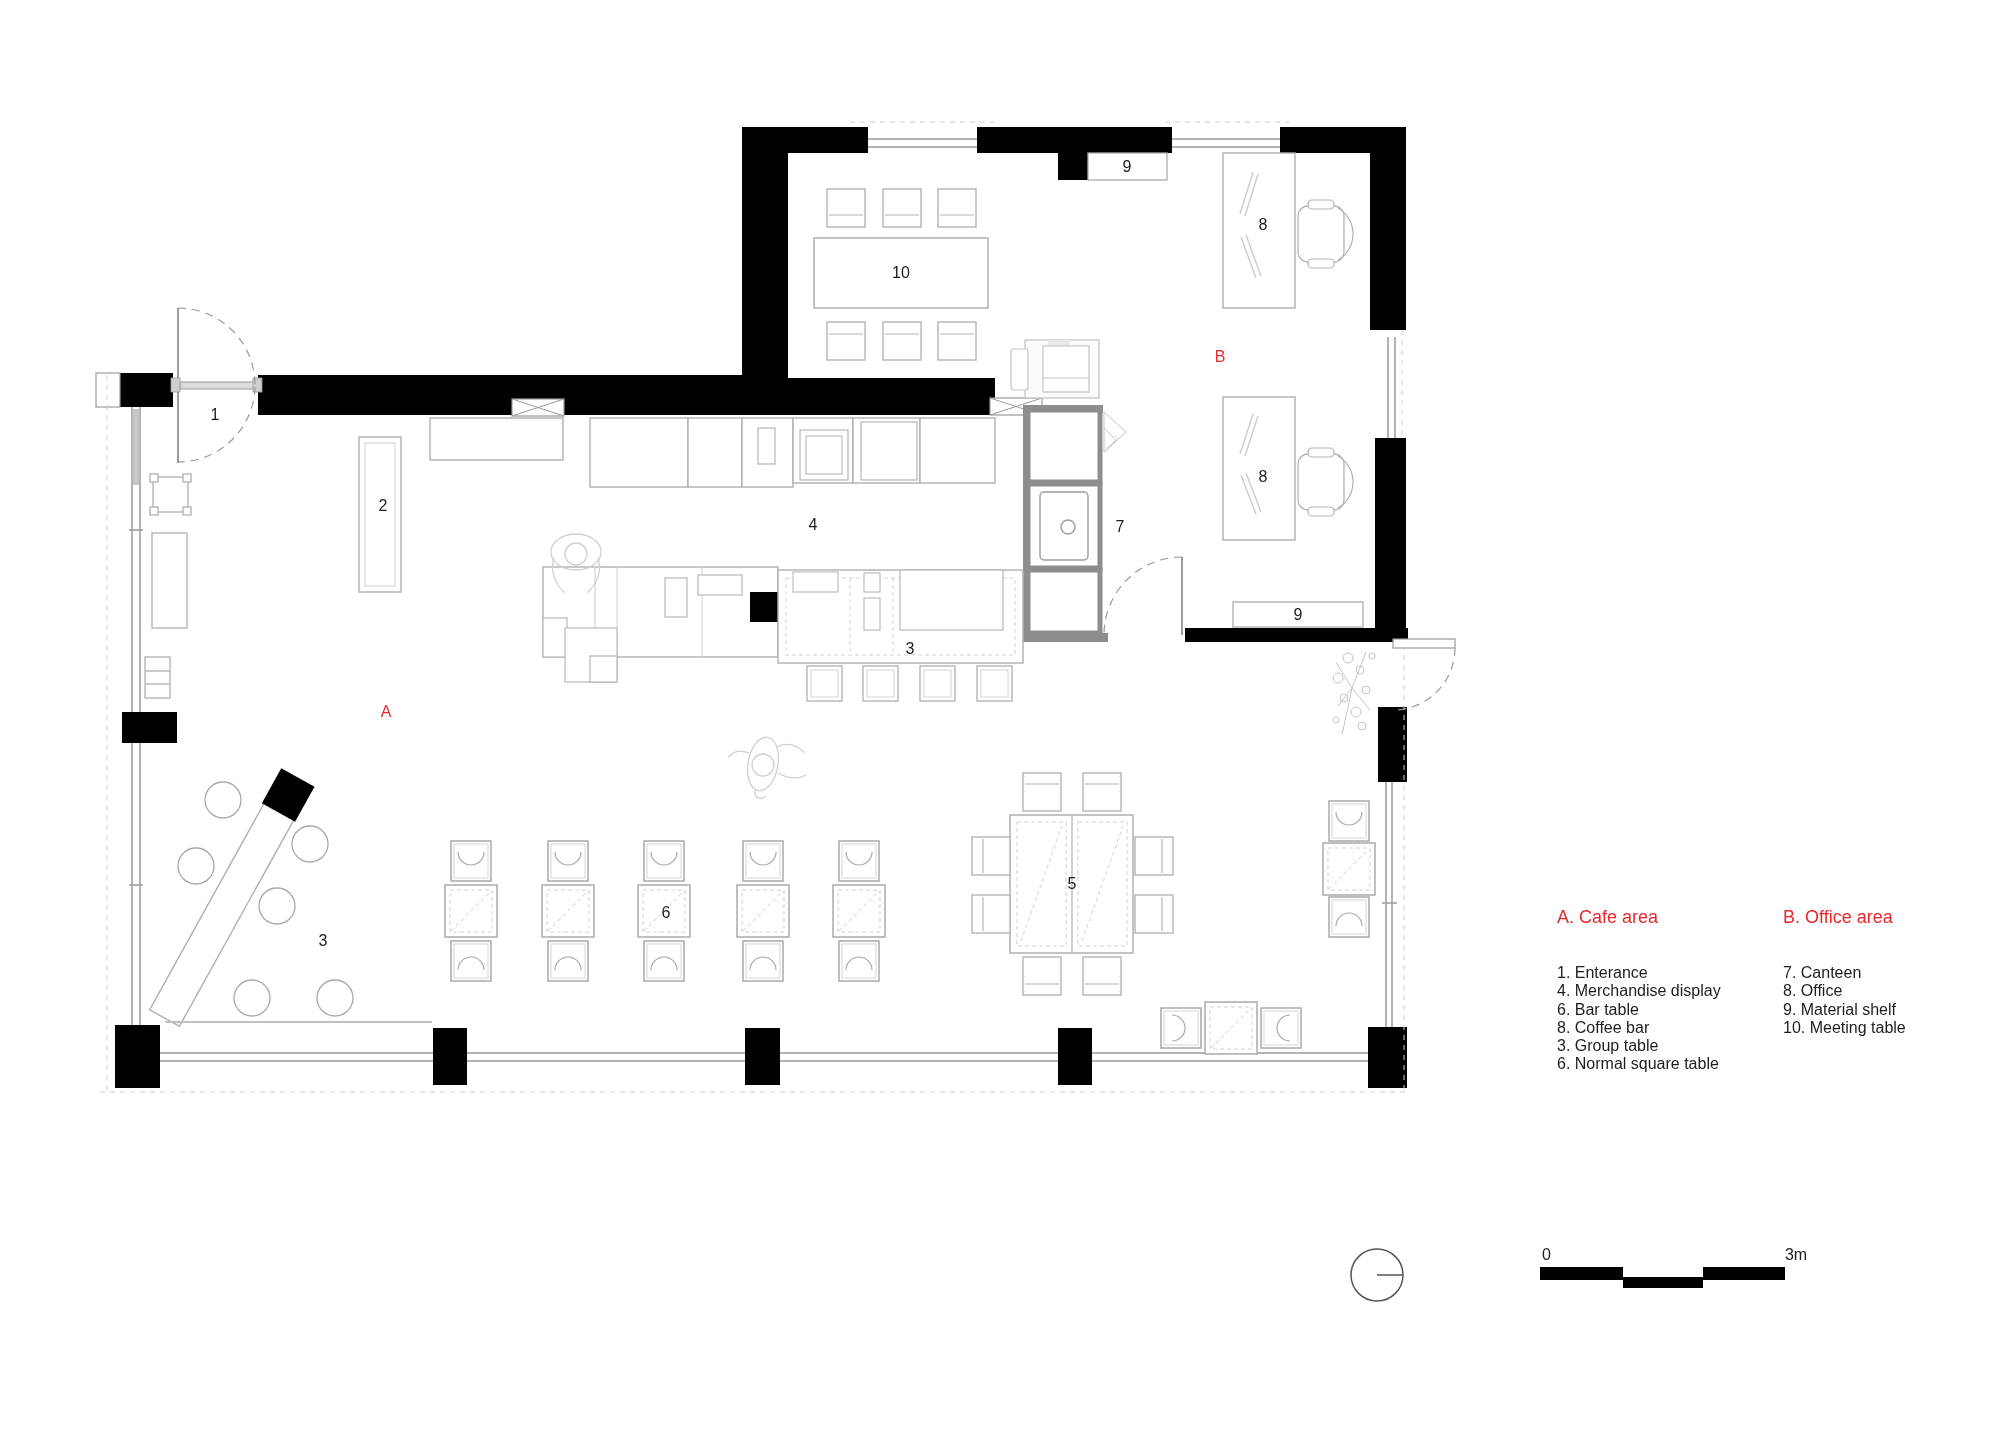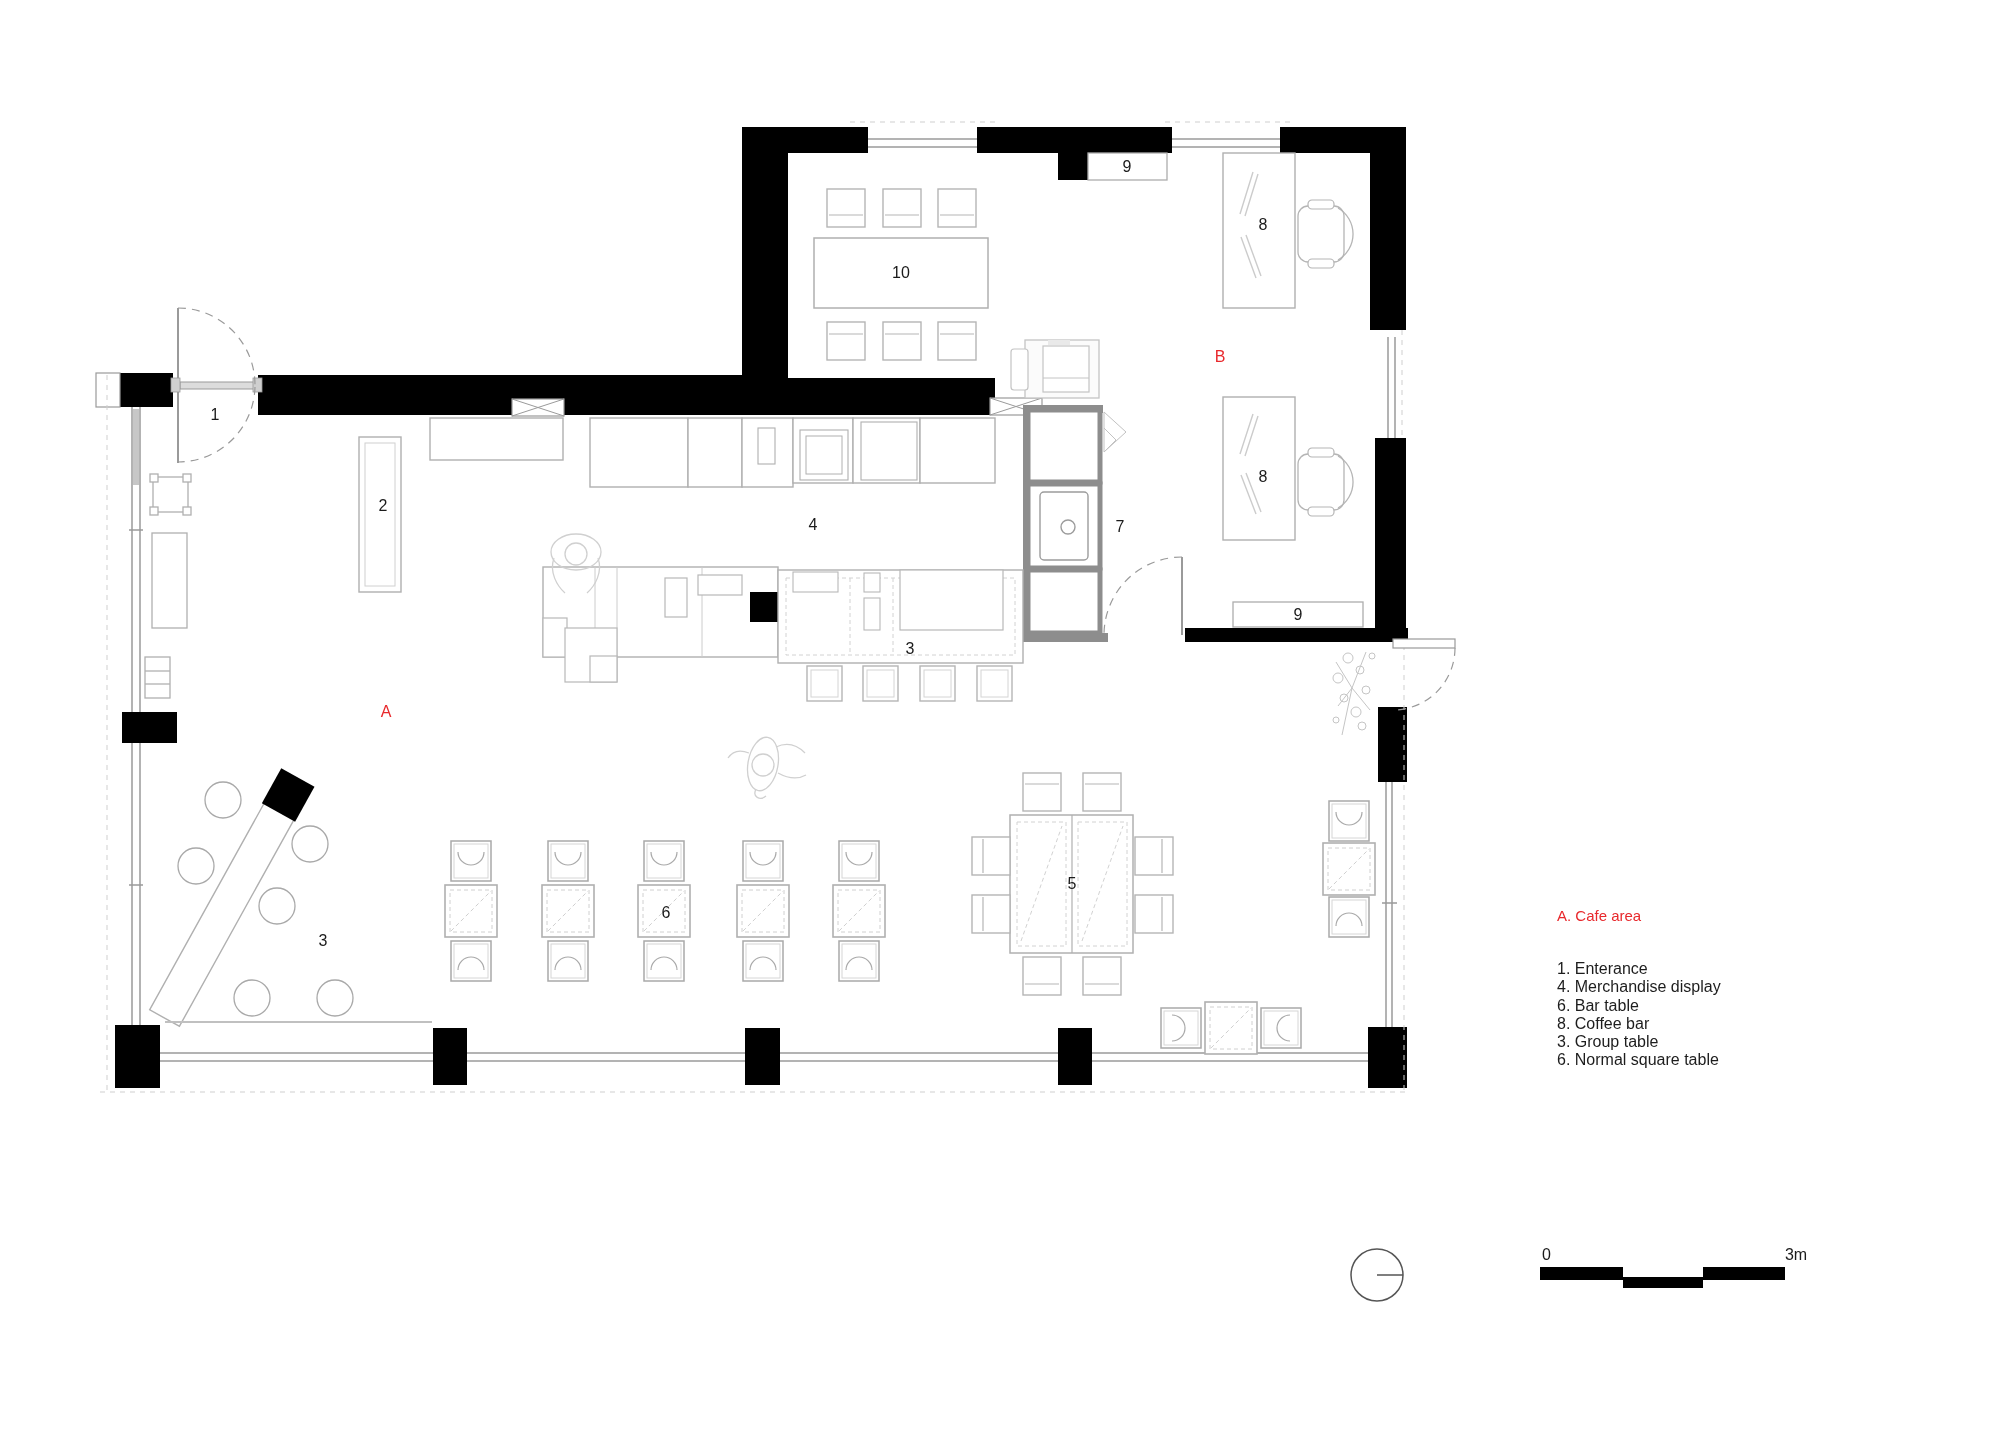--- a/index.html
+++ b/index.html
@@ -3,21 +3,21 @@
 <meta charset="utf-8">
 <style>
   html,body{margin:0;padding:0;background:#ffffff;}
   #stage{position:relative;width:2000px;height:1437px;background:#fff;overflow:hidden;
          font-family:"Liberation Sans",sans-serif;}
   #plan-svg{position:absolute;left:0;top:0;}
   .plan-label{font-family:"Liberation Sans",sans-serif;font-size:16px;}
   #legend{position:absolute;left:1557px;top:907px;display:flex;}
   .legend-col{width:226px;}
   .legend-col:last-child{width:200px;}
-  .legend-title{font-size:15px;margin:0 0 36px 0;}
+  .legend-title{font-size:18px;margin:0 0 36px 0;}
   .legend-item{font-size:16px;line-height:18.3px;color:#1d1d1d;white-space:nowrap;}
 </style>
 </head>
 <body>
 
 <div id="stage">
 <svg id="plan-svg" width="2000" height="1437" viewBox="0 0 2000 1437">
 
   <defs>
 
@@ -382,14 +382,21 @@
 <div id="legend">
       <div class="legend-col">
         <div class="legend-title" style="color: rgb(232, 40, 44);">A. Cafe area</div>
         <div class="legend-item">1. Enterance</div>
         <div class="legend-item">4. Merchandise display</div>
         <div class="legend-item">6. Bar table</div>
         <div class="legend-item">8. Coffee bar</div>
         <div class="legend-item">3. Group table</div>
         <div class="legend-item">6. Normal square table</div>
       </div>
+      <div class="legend-col">
+        <div class="legend-title" style="color: rgb(232, 40, 44);">B. Office area</div>
+        <div class="legend-item">7. Canteen</div>
+        <div class="legend-item">8. Office</div>
+        <div class="legend-item">9. Material shelf</div>
+        <div class="legend-item">10. Meeting table</div>
+      </div>
     </div>
 </div>
 
 </body></html>

